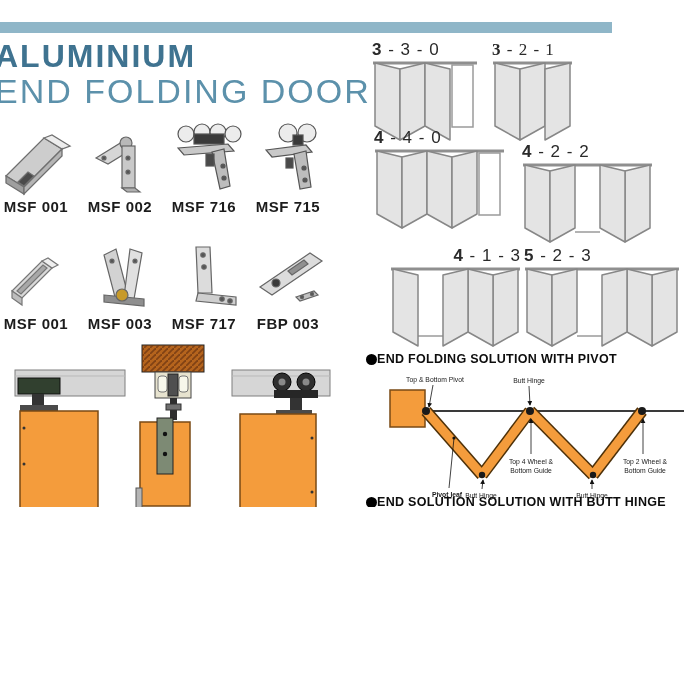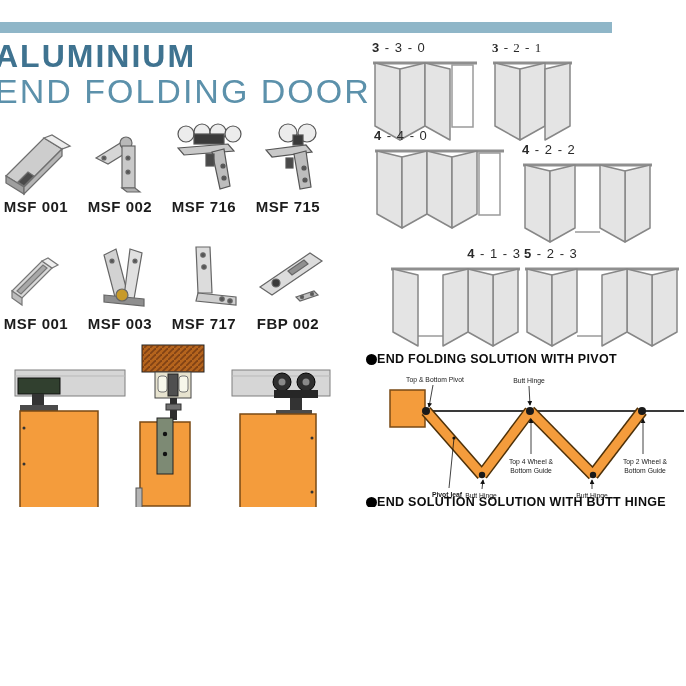--- a/index.html
+++ b/index.html
@@ -10,21 +10,21 @@
           color:#3f7390;letter-spacing:2px;white-space:nowrap;}
   .title2{position:absolute;left:-5px;top:72px;font-size:34px;font-weight:400;
           color:#5c91ab;letter-spacing:2px;white-space:nowrap;}
   .products{position:absolute;left:-6px;top:116px;display:grid;
             grid-template-columns:repeat(4,84px);grid-auto-rows:117px;}
   .p-cell{display:flex;flex-direction:column;align-items:center;}
   .p-img{height:82px;display:flex;align-items:flex-end;justify-content:center;}
   .p-label{height:20px;font-size:15px;color:#1c1c1c;text-align:center;letter-spacing:.5px;font-weight:bold;}
   .configs{position:absolute;left:366px;top:36px;width:320px;height:320px;}
   .cfg{position:absolute;}
-  .cfg-label{font-size:13px;color:#2a2a2a;height:13px;margin-bottom:3px;letter-spacing:1px;}
+  .cfg-label{font-size:17px;color:#2a2a2a;height:13px;margin-bottom:3px;letter-spacing:1px;}
   .cfg-label b{font-weight:700;}
   .sol-h{position:absolute;display:flex;align-items:center;gap:0;
          font-size:12.5px;font-weight:700;color:#0d0d0d;letter-spacing:.3px;}
   .sol-h .dot{width:11px;height:11px;border-radius:50%;background:#000;flex:0 0 auto;}
   .sol-svg{position:absolute;left:366px;}
   .xs{position:absolute;top:342px;}
   svg text{font-family:"Liberation Sans",sans-serif;fill:#1a1a1a;}
   .ann{font-size:6.8px;}
   .dim{font-size:6.5px;font-weight:700;}
 </style>
@@ -153,21 +153,21 @@
             <g stroke="#666" stroke-width="1.2">
               <polygon points="10,52 60,18 72,26 22,60" fill="#dcdcdc"></polygon>
               <polygon points="38,36 54,25 58,29 42,40" fill="#909090"></polygon>
               <circle cx="26" cy="48" r="4" fill="#3a3a3a"></circle>
               <polygon points="46,62 64,56 68,60 50,66" fill="#c2c2c2"></polygon>
               <circle cx="52" cy="62" r="1.6" fill="#555"></circle>
               <circle cx="62" cy="59" r="1.6" fill="#555"></circle>
             </g>
           </svg>
         </div>
-        <div class="p-label">FBP 002</div>
+        <div class="p-label">FBP 003</div>
       </div>
     </div>
 
   <div class="configs" id="config-area">
       <div class="cfg" style="left: 6px; top: 4px;"><div class="cfg-label"><b>3</b> - 3 - 0</div><svg width="106" height="90" viewBox="0 0 106 90">
           <line x1="1" y1="7" x2="105" y2="7" stroke="#8f8f8f" stroke-width="3"></line>
           <rect x="80" y="9" width="21" height="62" fill="none" stroke="#9a9a9a" stroke-width="1.5"></rect>
           <polygon points="3,7 28,13 28,84 3,70" fill="#e4e4e4" stroke="#878787" stroke-width="1.5" stroke-linejoin="round"></polygon>
           <polygon points="28,13 53,7 53,70 28,84" fill="#e4e4e4" stroke="#878787" stroke-width="1.5" stroke-linejoin="round"></polygon>
           <polygon points="53,7 78,13 78,84 53,70" fill="#e4e4e4" stroke="#878787" stroke-width="1.5" stroke-linejoin="round"></polygon>

